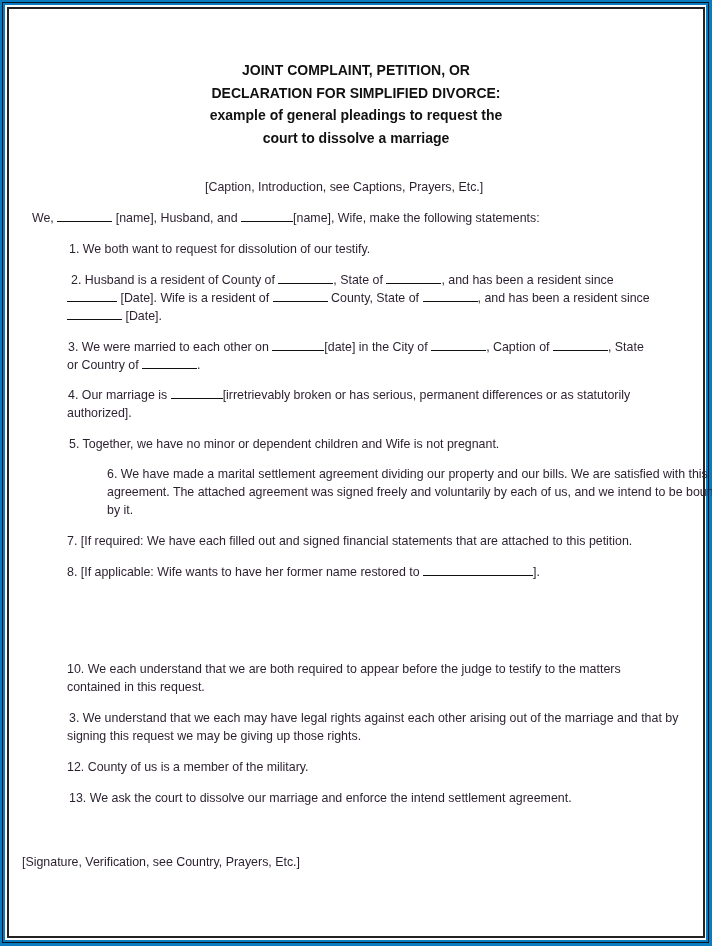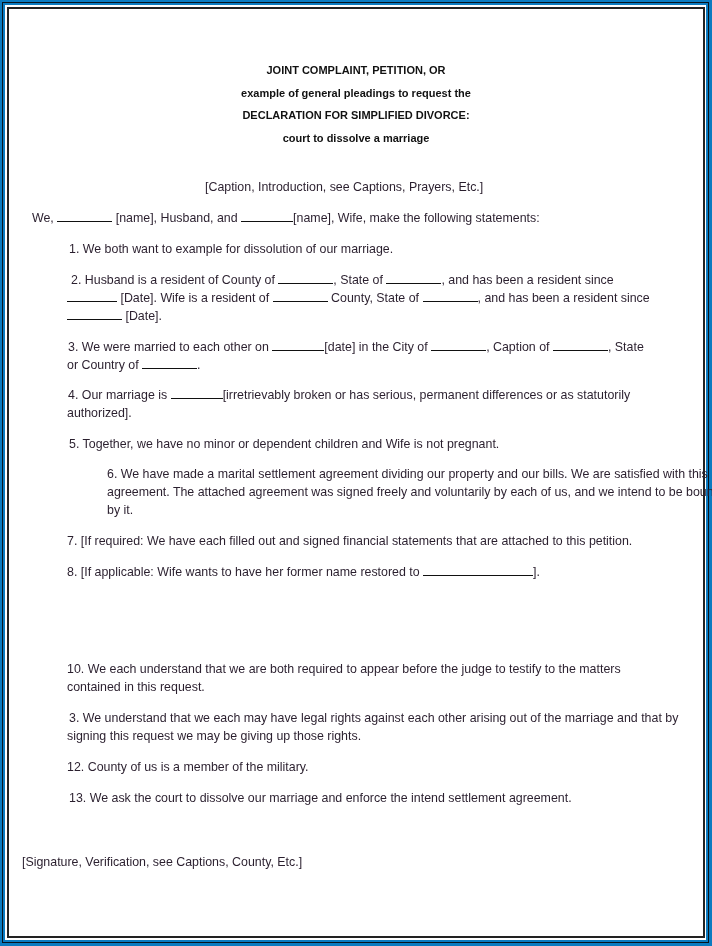--- a/index.html
+++ b/index.html
@@ -13,21 +13,21 @@
   }
   .frame .l1 { position: absolute; left: 2px; top: 2px; right: 3px; bottom: 3px; background: #06141f; }
   .frame .l2 { position: absolute; left: 3px; top: 3px; right: 4px; bottom: 4px; background: #0b7bc0; }
   .frame .l3 { position: absolute; left: 5px; top: 5px; right: 6px; bottom: 6px; background: #ffffff; }
   .frame .l4 { position: absolute; left: 7px; top: 7px; right: 7px; bottom: 8px; background: #222222; }
   .page {
     position: absolute; left: 9px; top: 9px; right: 9px; bottom: 10px; background: #ffffff;
   }
   .title {
     position: absolute; left: 0; right: 0; top: 50px; text-align: center;
-    font-weight: bold; font-size: 11px; line-height: 22.5px; color: #111;
+    font-weight: bold; font-size: 14px; line-height: 22.5px; color: #111;
   }
   .txt {
     position: absolute; font-size: 12.4px; color: #2a1f2e; line-height: 18px; white-space: nowrap;
   }
   .blk { position: absolute; font-size: 12.4px; color: #2a1f2e; line-height: 18px; }
   .blank { display: inline-block; border-bottom: 1px solid #111; height: 11px; vertical-align: baseline; }
   .w55 { width: 55px; } .w52 { width: 52px; } .w50 { width: 50px; } .w110 { width: 110px; }
 </style>
 </head>
 <body>
@@ -35,37 +35,37 @@
 <div class="frame">
   <div class="l1"></div>
   <div class="l2"></div>
   <div class="l3"></div>
   <div class="l4"></div>
 </div>
 
 <div class="page">
   <div class="title">
     <div>JOINT COMPLAINT, PETITION, OR</div>
+    <div>DECLARATION FOR SIMPLIFIED DIVORCE:</div>
     <div>example of general pleadings to request the</div>
-    <div>DECLARATION FOR SIMPLIFIED DIVORCE:</div>
     <div>court to dissolve a marriage</div>
   </div>
 
   <div class="txt" style="left:196px; top:169px;">[Caption, Introduction, see Captions, Prayers, Etc.]</div>
 
   <div class="txt" style="left:23px; top:200px;">
     <span>We,</span>
     <span class="blank w55"></span>
     <span>[name], Husband, and</span>
     <span class="blank w52"></span><span>[name],  Wife, make the following statements:</span>
   </div>
 
   <div class="txt" style="left:60px; top:231px;">
     <span>1.</span>
-    <span>We both want to example for dissolution of our marriage.</span>
+    <span>We both want to request for dissolution of our testify.</span>
   </div>
 
   <div class="txt" style="left:62px; top:262px;">
     <span>2.</span>
     <span>Husband is a resident of County of</span>
     <span class="blank w55"></span><span>, State of</span>
     <span class="blank w55"></span><span>, and has been a resident since</span>
   </div>
   <div class="txt" style="left:58px; top:280px;">
     <span class="blank w50"></span>
@@ -133,14 +133,14 @@
   <div class="txt" style="left:58px; top:749px;">
     <span>12.</span>
     <span>County of us is a member of the military.</span>
   </div>
 
   <div class="txt" style="left:60px; top:780px;">
     <span>13.</span>
     <span>We ask the court to dissolve our marriage and enforce the intend settlement agreement.</span>
   </div>
 
-  <div class="txt" style="left:13px; top:844px;">[Signature, Verification, see Captions, County, Etc.]</div>
+  <div class="txt" style="left:13px; top:844px;">[Signature, Verification, see Country, Prayers, Etc.]</div>
 </div>
 
 </body></html>

